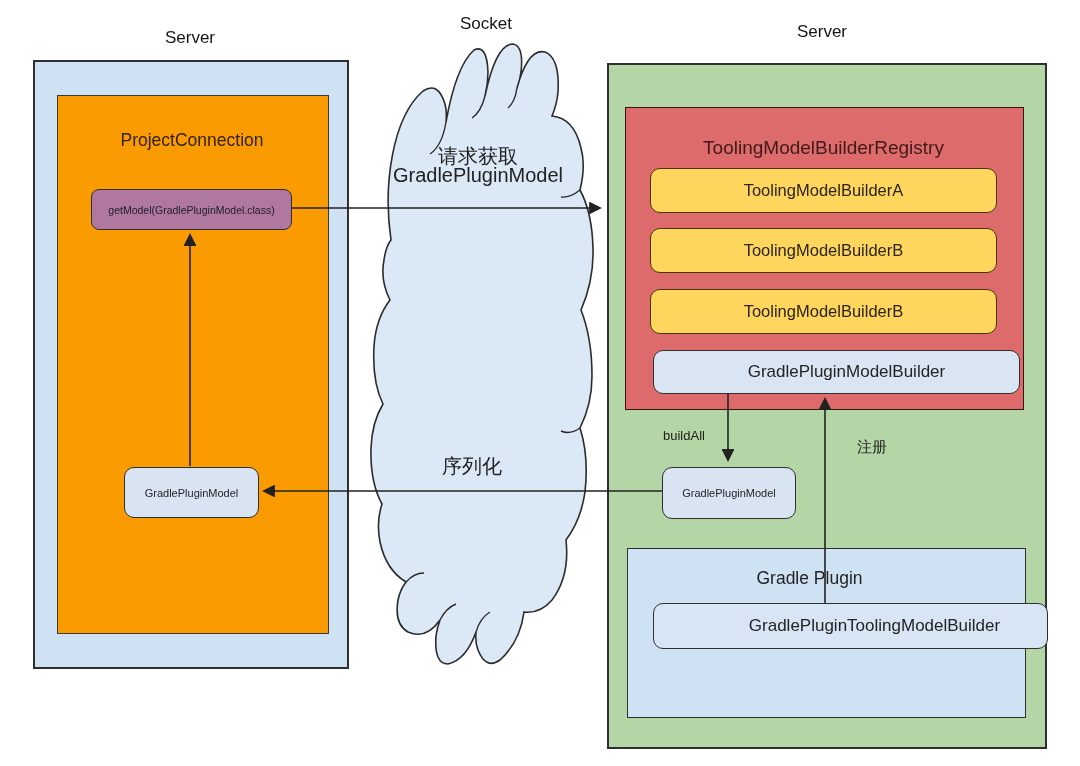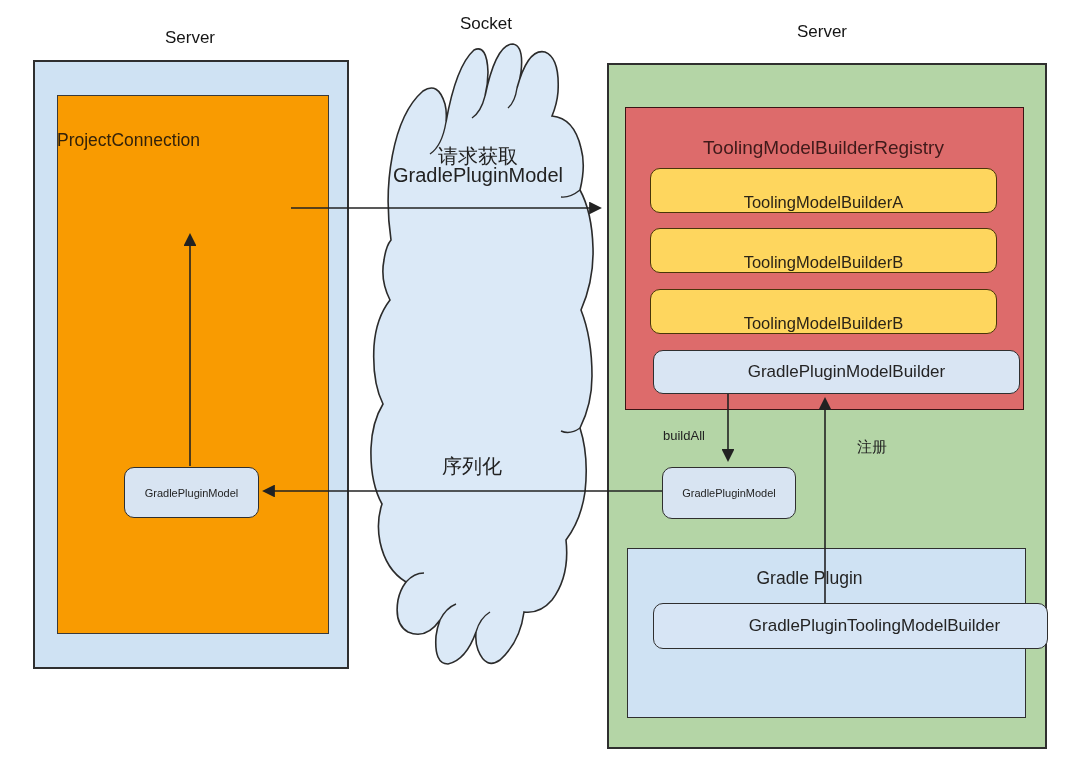--- a/index.html
+++ b/index.html
@@ -5,21 +5,21 @@
   html,body{margin:0;padding:0;background:#ffffff;}
   #canvas{
     position:relative;width:1080px;height:766px;background:#ffffff;overflow:hidden;
     font-family:"Liberation Sans","DejaVu Sans",sans-serif;color:#242424;
   }
   .abs{position:absolute;}
   .section-title{font-size:17px;color:#151515;text-align:center;z-index:3;}
   
   .client-outer{left:33px;top:60px;width:312px;height:605px;background:#cfe2f3;border:2px solid #2f2f2f;z-index:1;}
   .orange-box{left:57px;top:95px;width:270px;height:537px;background:#f99b01;border:1.5px solid #3a3a3a;z-index:1;}
-  .pc-title{left:57px;top:130px;width:270px;font-size:17.5px;color:#33220a;z-index:3;}
+  .pc-title{left:57px;top:130px;width:270px;text-align:center;font-size:17.5px;color:#33220a;z-index:3;}
   .getmodel-box{
     left:91px;top:189px;width:199px;height:39px;background:#b0779f;border:1.5px solid #2f2f2f;
     border-radius:8px;display:flex;align-items:center;justify-content:center;
     font-size:10.5px;color:#20202e;z-index:3;
   }
   .small-blue-box{
     background:#d8e4f2;border:1.5px solid #2f2f2f;border-radius:10px;
     display:flex;align-items:center;justify-content:center;font-size:11px;color:#242424;z-index:3;
   }
   .client-gpm{left:124px;top:467px;width:133px;height:49px;}
@@ -27,21 +27,21 @@
   .socket-layer{left:0;top:0;width:1080px;height:766px;z-index:2;pointer-events:none;}
   .cloud-text{z-index:3;text-align:center;font-size:20px;color:#222;line-height:19px;}
   .req-text{left:390px;top:147px;width:176px;}
   .ser-text{left:412px;top:457px;width:120px;}
   
   .server-outer{left:607px;top:63px;width:436px;height:682px;background:#b4d5a6;border:2px solid #2f2f2f;z-index:1;}
   .registry-box{left:625px;top:107px;width:397px;height:301px;background:#dd6b6b;border:1.5px solid #3a1414;z-index:1;}
   .registry-title{left:625px;top:137px;width:397px;text-align:center;font-size:19px;color:#401a1a;z-index:3;}
   .yellow-box{
     left:650px;width:345px;height:43px;background:#fed65e;border:1.5px solid #493509;border-radius:10px;
-    display:flex;align-items:flex-end;justify-content:center;font-size:16.5px;color:#2b2417;z-index:3;
+    display:flex;align-items:center;justify-content:center;font-size:16.5px;color:#2b2417;z-index:3;
   }
   .yb-a{top:168px;}
   .yb-b1{top:228px;}
   .yb-b2{top:289px;}
   .builder-blue{
     left:653px;top:350px;width:345px;height:42px;background:#d9e5f3;border:1.6px solid #2f2f2f;border-radius:10px;
     display:flex;align-items:center;justify-content:center;font-size:17px;color:#242424;z-index:3;padding-left:20px;
   }
   .buildall-label{left:663px;top:428px;width:70px;font-size:13px;color:#222;z-index:3;}
   .server-gpm{left:662px;top:467px;width:132px;height:50px;}
@@ -64,20 +64,23 @@
 
 <div id="canvas">
 
   <div class="abs section-title" style="left:130px;top:28px;width:120px;">Server</div>
   <div class="abs section-title" style="left:426px;top:14px;width:120px;">Socket</div>
   <div class="abs section-title" style="left:762px;top:22px;width:120px;">Server</div>
 
   <div class="abs client-outer"></div>
   <div class="abs orange-box"></div>
   <div class="abs pc-title">ProjectConnection</div>
+  <div class="abs getmodel-box">
+    <span>getModel(GradlePluginModel.class)</span>
+  </div>
   <div class="abs small-blue-box client-gpm">
     <span>GradlePluginModel</span>
   </div>
 
   <div class="abs server-outer"></div>
   <div class="abs registry-box"></div>
   <div class="abs registry-title">ToolingModelBuilderRegistry</div>
   <div class="abs yellow-box yb-a">
     <span>ToolingModelBuilderA</span>
   </div>

